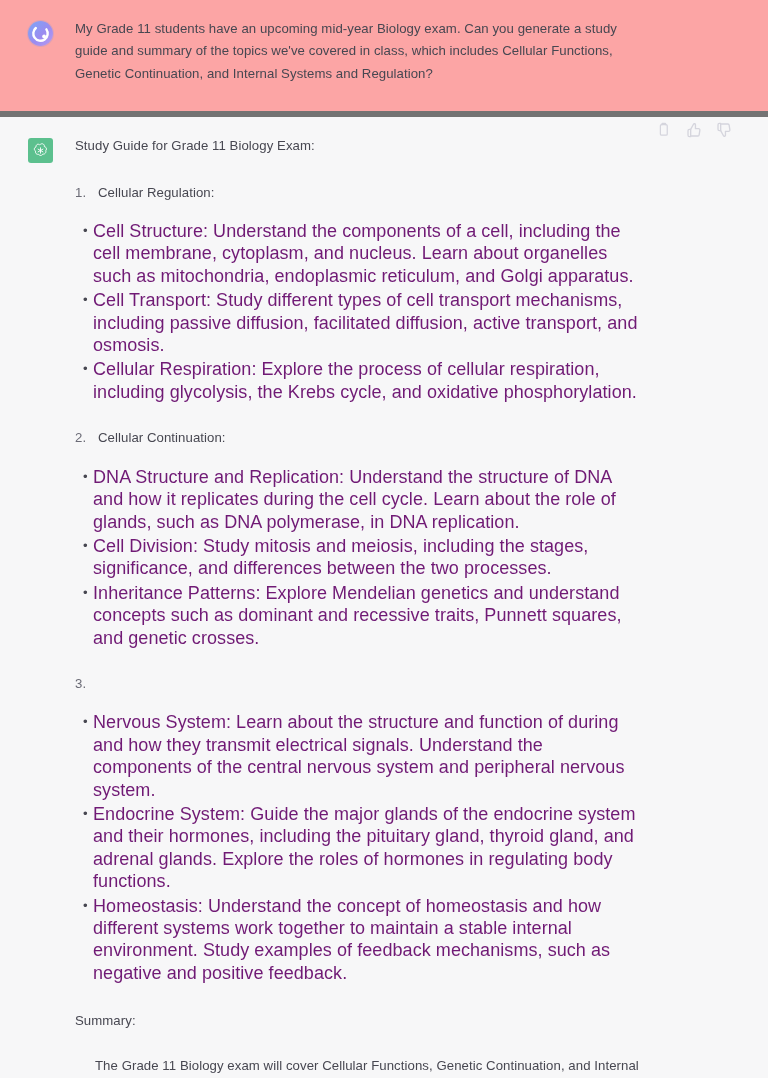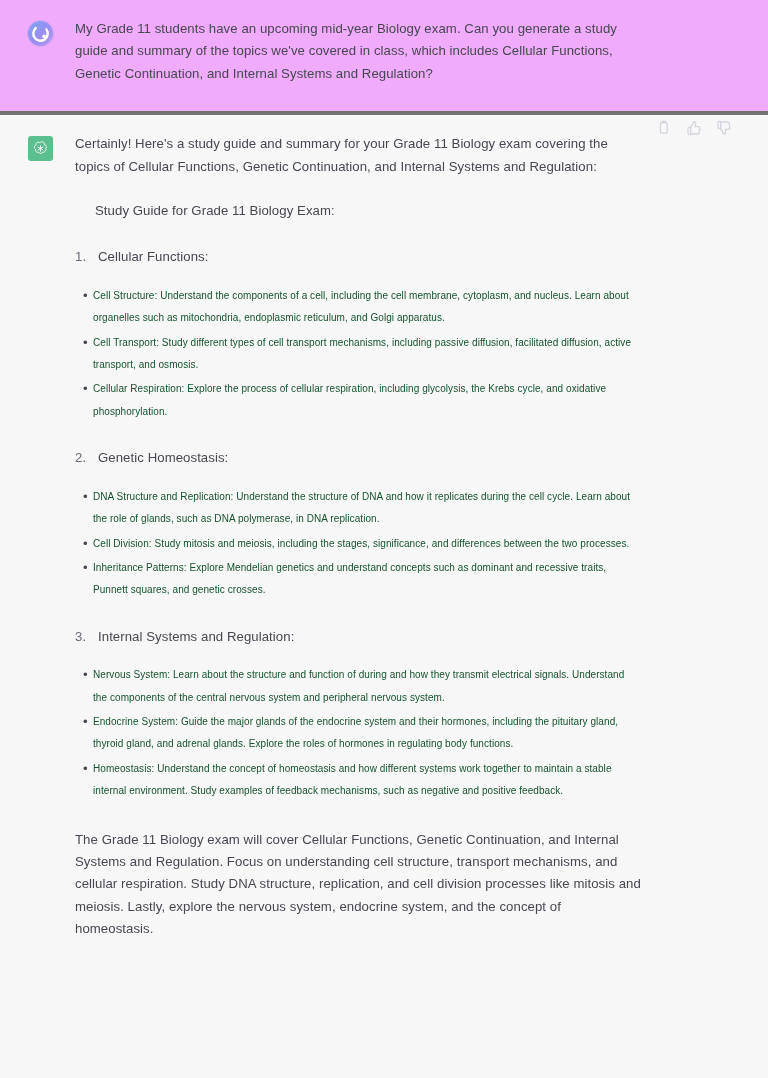--- a/index.html
+++ b/index.html
@@ -21,22 +21,22 @@
     flex-direction: column;
   }
 
   
   .msg {
     width: 100%;
     display: block;
     position: relative;
   }
   .msg-user {
-    background: #f0abfc;
-    border-bottom: 4px solid #737373;
+    background: #fca5a5;
+    border-bottom: 6px solid #737373;
     padding: 18px 12px 26px 0;
   }
   .msg-assistant {
     background: #f7f7f8;
     padding: 18px 0 30px 0;
     flex: 1 1 auto;
   }
 
   .msg-inner {
     display: flex;
@@ -120,22 +120,22 @@
     flex: 0 0 auto;
     width: 18px;
     padding-left: 8px;
     color: #474751;
     font-size: 13.2px;
     line-height: 22.4px;
   }
   .bullet-text {
     flex: 1 1 auto;
     min-width: 0;
-    color: #14532d;
-    font-size: 10px;
+    color: #701a75;
+    font-size: 18px;
     line-height: 22.4px;
   }
 
   
   .summary-block { margin-top: 26px; }
   .summary-title { margin: 0; }
   .summary-body { margin: 0; }
 
   
   .actions {
@@ -205,82 +205,81 @@
     <div class="msg-inner">
       <div class="avatar avatar-assistant">
         <svg width="17" height="17" viewBox="0 0 24 24" fill="none" stroke="#ffffff" stroke-width="1.3" stroke-linejoin="round" stroke-linecap="round" aria-hidden="true">
           <path d="M12 3.1c1.6-1.2 3.9-.8 5 .9.5.8.6 1.7.4 2.5 1.7.2 3 1.6 3 3.4 0 .9-.4 1.8-1 2.4.6 1.6-.1 3.5-1.7 4.4-.8.4-1.7.5-2.5.3-.6 1.5-2.3 2.3-3.9 1.9-.9-.2-1.6-.8-2.1-1.6-1.7.5-3.5-.4-4.1-2-.3-.8-.3-1.7 0-2.4C3.4 12 2.8 10.1 3.6 8.6c.5-.8 1.2-1.4 2.1-1.6C5.4 5.3 6.4 3.6 8 3.2c.9-.2 1.8 0 2.5.5"></path>
           <path d="M12 8.2v7.6M8.6 10.1l6.8 3.8M15.4 10.1l-6.8 3.8"></path>
         </svg>
       </div>
 
       <div class="content">
 
-        <p class="para">Certainly! Here's a study guide and summary for your Grade 11 Biology exam covering the topics of Cellular Functions, Genetic Continuation, and Internal Systems and Regulation:</p>
 
         <p class="para">Study Guide for Grade 11 Biology Exam:</p>
 
         <div class="num-item">
           <span class="num-marker">1.</span>
-          <span class="num-label">Cellular Functions:</span>
+          <span class="num-label">Cellular Regulation:</span>
         </div>
         <ul class="bullets">
           <li class="bullet">
             <span class="bullet-dot">•</span>
             <span class="bullet-text">Cell Structure: Understand the components of a cell, including the cell membrane, cytoplasm, and nucleus. Learn about organelles such as mitochondria, endoplasmic reticulum, and Golgi apparatus.</span>
           </li>
           <li class="bullet">
             <span class="bullet-dot">•</span>
             <span class="bullet-text">Cell Transport: Study different types of cell transport mechanisms, including passive diffusion, facilitated diffusion, active transport, and osmosis.</span>
           </li>
           <li class="bullet">
             <span class="bullet-dot">•</span>
             <span class="bullet-text">Cellular Respiration: Explore the process of cellular respiration, including glycolysis, the Krebs cycle, and oxidative phosphorylation.</span>
           </li>
         </ul>
 
         <div class="num-item">
           <span class="num-marker">2.</span>
-          <span class="num-label">Genetic Homeostasis:</span>
+          <span class="num-label">Cellular Continuation:</span>
         </div>
         <ul class="bullets">
           <li class="bullet">
             <span class="bullet-dot">•</span>
             <span class="bullet-text">DNA Structure and Replication: Understand the structure of DNA and how it replicates during the cell cycle. Learn about the role of glands, such as DNA polymerase, in DNA replication.</span>
           </li>
           <li class="bullet">
             <span class="bullet-dot">•</span>
             <span class="bullet-text">Cell Division: Study mitosis and meiosis, including the stages, significance, and differences between the two processes.</span>
           </li>
           <li class="bullet">
             <span class="bullet-dot">•</span>
             <span class="bullet-text">Inheritance Patterns: Explore Mendelian genetics and understand concepts such as dominant and recessive traits, Punnett squares, and genetic crosses.</span>
           </li>
         </ul>
 
         <div class="num-item">
           <span class="num-marker">3.</span>
-          <span class="num-label">Internal Systems and Regulation:</span>
         </div>
         <ul class="bullets">
           <li class="bullet">
             <span class="bullet-dot">•</span>
             <span class="bullet-text">Nervous System: Learn about the structure and function of during and how they transmit electrical signals. Understand the components of the central nervous system and peripheral nervous system.</span>
           </li>
           <li class="bullet">
             <span class="bullet-dot">•</span>
             <span class="bullet-text">Endocrine System: Guide the major glands of the endocrine system and their hormones, including the pituitary gland, thyroid gland, and adrenal glands. Explore the roles of hormones in regulating body functions.</span>
           </li>
           <li class="bullet">
             <span class="bullet-dot">•</span>
             <span class="bullet-text">Homeostasis: Understand the concept of homeostasis and how different systems work together to maintain a stable internal environment. Study examples of feedback mechanisms, such as negative and positive feedback.</span>
           </li>
         </ul>
 
         <div class="summary-block">
+          <p class="para summary-title">Summary:</p>
           <p class="para summary-body">The Grade 11 Biology exam will cover Cellular Functions, Genetic Continuation, and Internal Systems and Regulation. Focus on understanding cell structure, transport mechanisms, and cellular respiration. Study DNA structure, replication, and cell division processes like mitosis and meiosis. Lastly, explore the nervous system, endocrine system, and the concept of homeostasis.</p>
         </div>
 
       </div>
     </div>
   </div>
 
 </div>
 
 </body></html>

